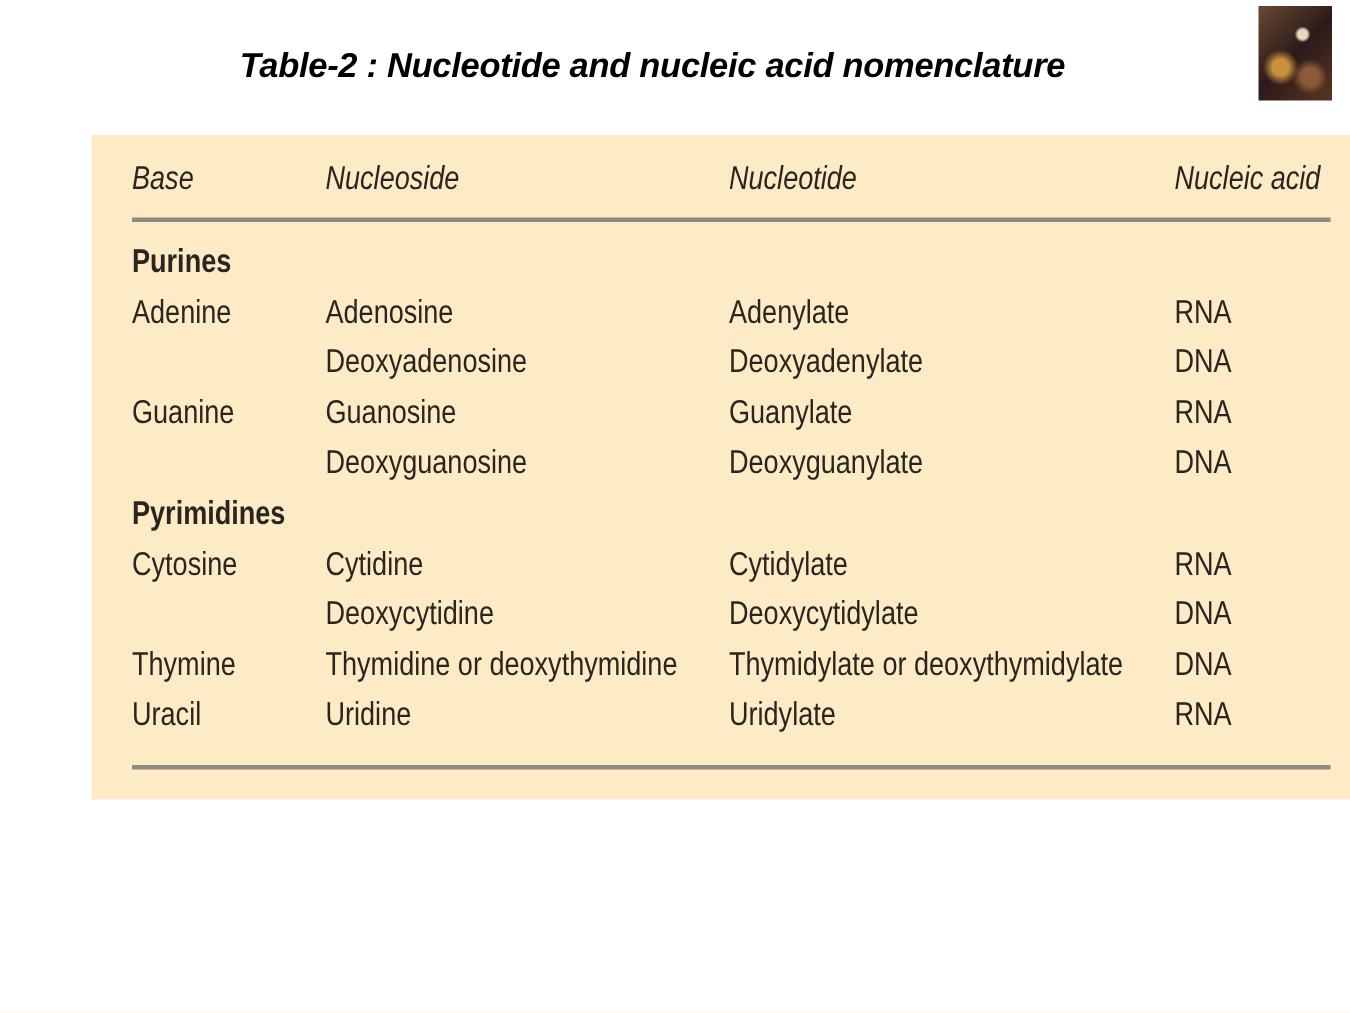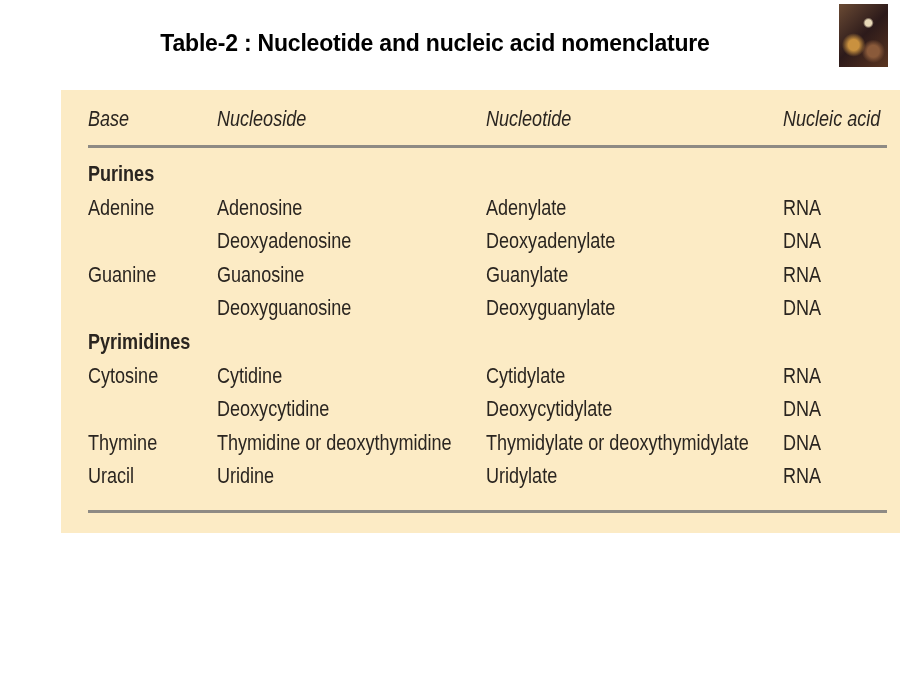--- a/index.html
+++ b/index.html
@@ -1,17 +1,17 @@
 <!DOCTYPE html>
 <html><head>
   <meta charset="utf-8">
   <style>
     html, body { margin:0; padding:0; }
     body { width:900px; height:675px; background:#ffffff; position:relative; overflow:hidden; font-family:"Liberation Sans", sans-serif; }
-    .title { position:absolute; left:0; width:900px; top:30px; text-align:center; font-weight:bold; font-size:23px; color:#000; padding-right:30px; box-sizing:border-box; letter-spacing:-0.2px; }
+    .title { position:absolute; left:0; width:900px; top:30px; text-align:center; font-weight:bold; font-size:23px; color:#000; padding-right:30px; box-sizing:border-box; letter-spacing:-0.2px;font-style:italic; }
     .thumb { position:absolute; left:839px; top:4px; width:49px; height:63px;
       background: radial-gradient(circle at 60% 30%, #e8d9b8 0 6%, transparent 10%),
                   radial-gradient(circle at 30% 65%, #c9913f 0 10%, transparent 22%),
                   radial-gradient(circle at 70% 75%, #8a5a3a 0 10%, transparent 20%),
                   linear-gradient(135deg, #6a4a34 0%, #2c1a1a 50%, #5a3520 100%); }
     .panel { position:absolute; left:25px; top:90px; width:847px; height:443px; background:#fcebc5;margin-left:36px; }
     .rule { position:absolute; left:27px; width:799px; height:3px; background:#8e8a84; }
     .cell { position:absolute; font-family:"Liberation Sans", sans-serif; font-size:22px; color:#2a2520; transform:scaleX(0.82); transform-origin:left center; white-space:nowrap; }
     .hdr { font-style:italic; }
     .grp { font-weight:bold; }

